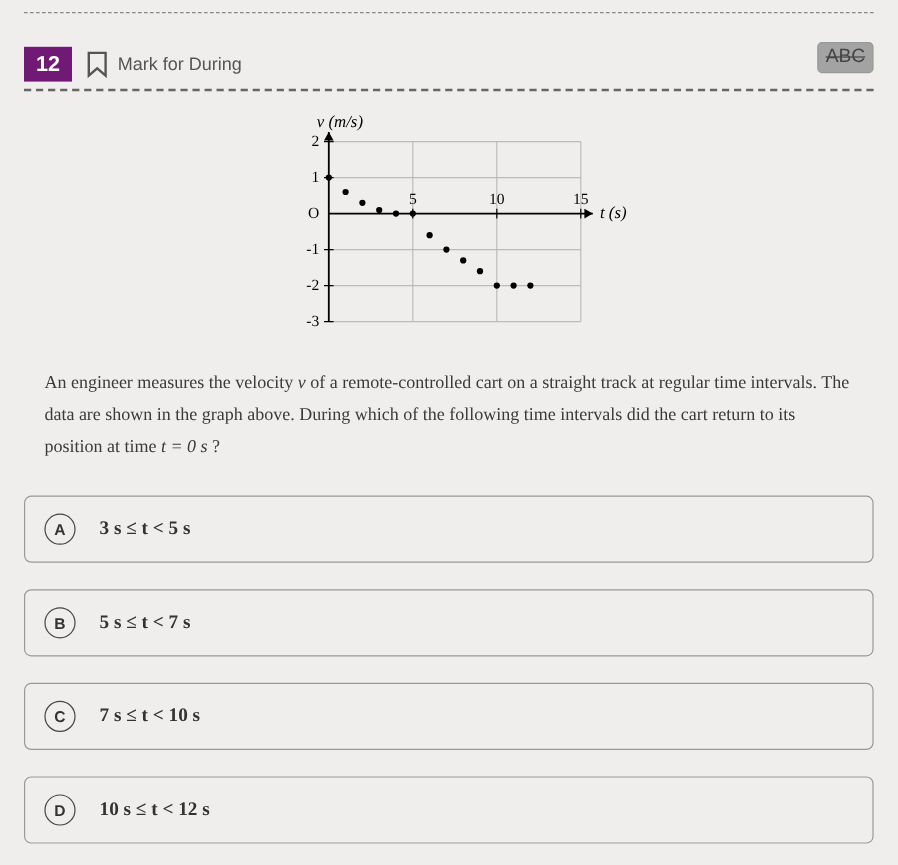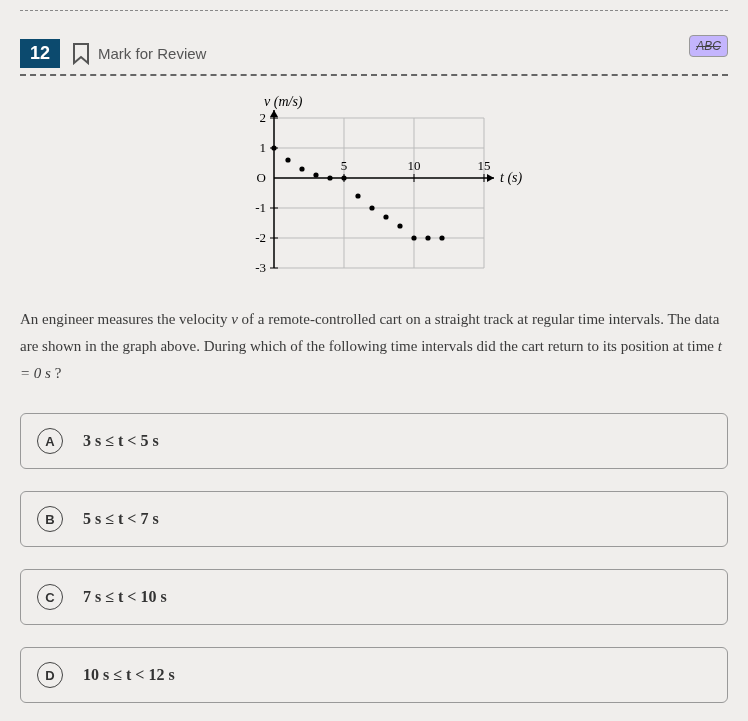--- a/index.html
+++ b/index.html
@@ -17,21 +17,21 @@
     }
     .question-header {
       display: flex;
       align-items: center;
       margin: 28px 20px 0 20px;
       border-bottom: 2px dashed #666;
       padding-bottom: 6px;
       position: relative;
     }
     .question-number {
-      background: #0c4a6e;
+      background: #701a75;
       color: #fff;
       font-family: Arial, sans-serif;
       font-weight: bold;
       font-size: 18px;
       padding: 4px 10px;
       margin-right: 12px;
     }
     .bookmark-svg { margin-right: 8px; }
     .mark-label {
       font-family: Arial, sans-serif;
@@ -39,39 +39,38 @@
       color: #555;
     }
     .abc-btn {
       position: absolute;
       right: 0;
       top: -4px;
       border: 1px solid #999;
       border-radius: 4px;
       padding: 3px 6px;
       font-family: Arial, sans-serif;
-      font-size: 12px;
-      font-style: italic;
-      background: #c4b5fd;
+      font-size: 16px;
+      background: #a3a3a3;
       text-decoration: line-through;
       color: #444;
     }
     .chart-wrap {
       display: flex;
       justify-content: center;
       margin: 12px 0 18px 0;
     }
     .chart {
       position: relative;
       width: 300px;
       height: 200px;
     }
     .chart svg { display: block; }
     .question-text {
-      margin: 0 20px;
+      margin: 0 37px;
       font-size: 15px;
       line-height: 1.8;
       color: #3a3a3a;
     }
     .question-text .it { font-style: italic; font-family: 'Times New Roman', serif; }
     .options {
       margin: 26px 20px 0 20px;
       display: flex;
       flex-direction: column;
       gap: 22px;
@@ -108,21 +107,21 @@
 </head>
 <body>
 
 <div class="header-line"></div>
 
 <div class="question-header">
   <div class="question-number">12</div>
   <svg class="bookmark-svg" width="18" height="22" viewBox="0 0 18 22">
     <path d="M2 1 L16 1 L16 20 L9 14 L2 20 Z" fill="none" stroke="#555" stroke-width="2"></path>
   </svg>
-  <span class="mark-label">Mark for Review</span>
+  <span class="mark-label">Mark for During</span>
   <div class="abc-btn">ABC</div>
 </div>
 
 <div class="chart-wrap">
   <div class="chart">
     <svg id="chart-svg" width="300" height="200" viewBox="0 0 300 200">
         <line x1="120" y1="30" x2="120" y2="180" stroke="#bbb" stroke-width="1"></line>
         <line x1="190" y1="30" x2="190" y2="180" stroke="#bbb" stroke-width="1"></line>
         <line x1="260" y1="30" x2="260" y2="180" stroke="#bbb" stroke-width="1"></line>
         <line x1="50" y1="180" x2="260" y2="180" stroke="#bbb" stroke-width="1"></line>

